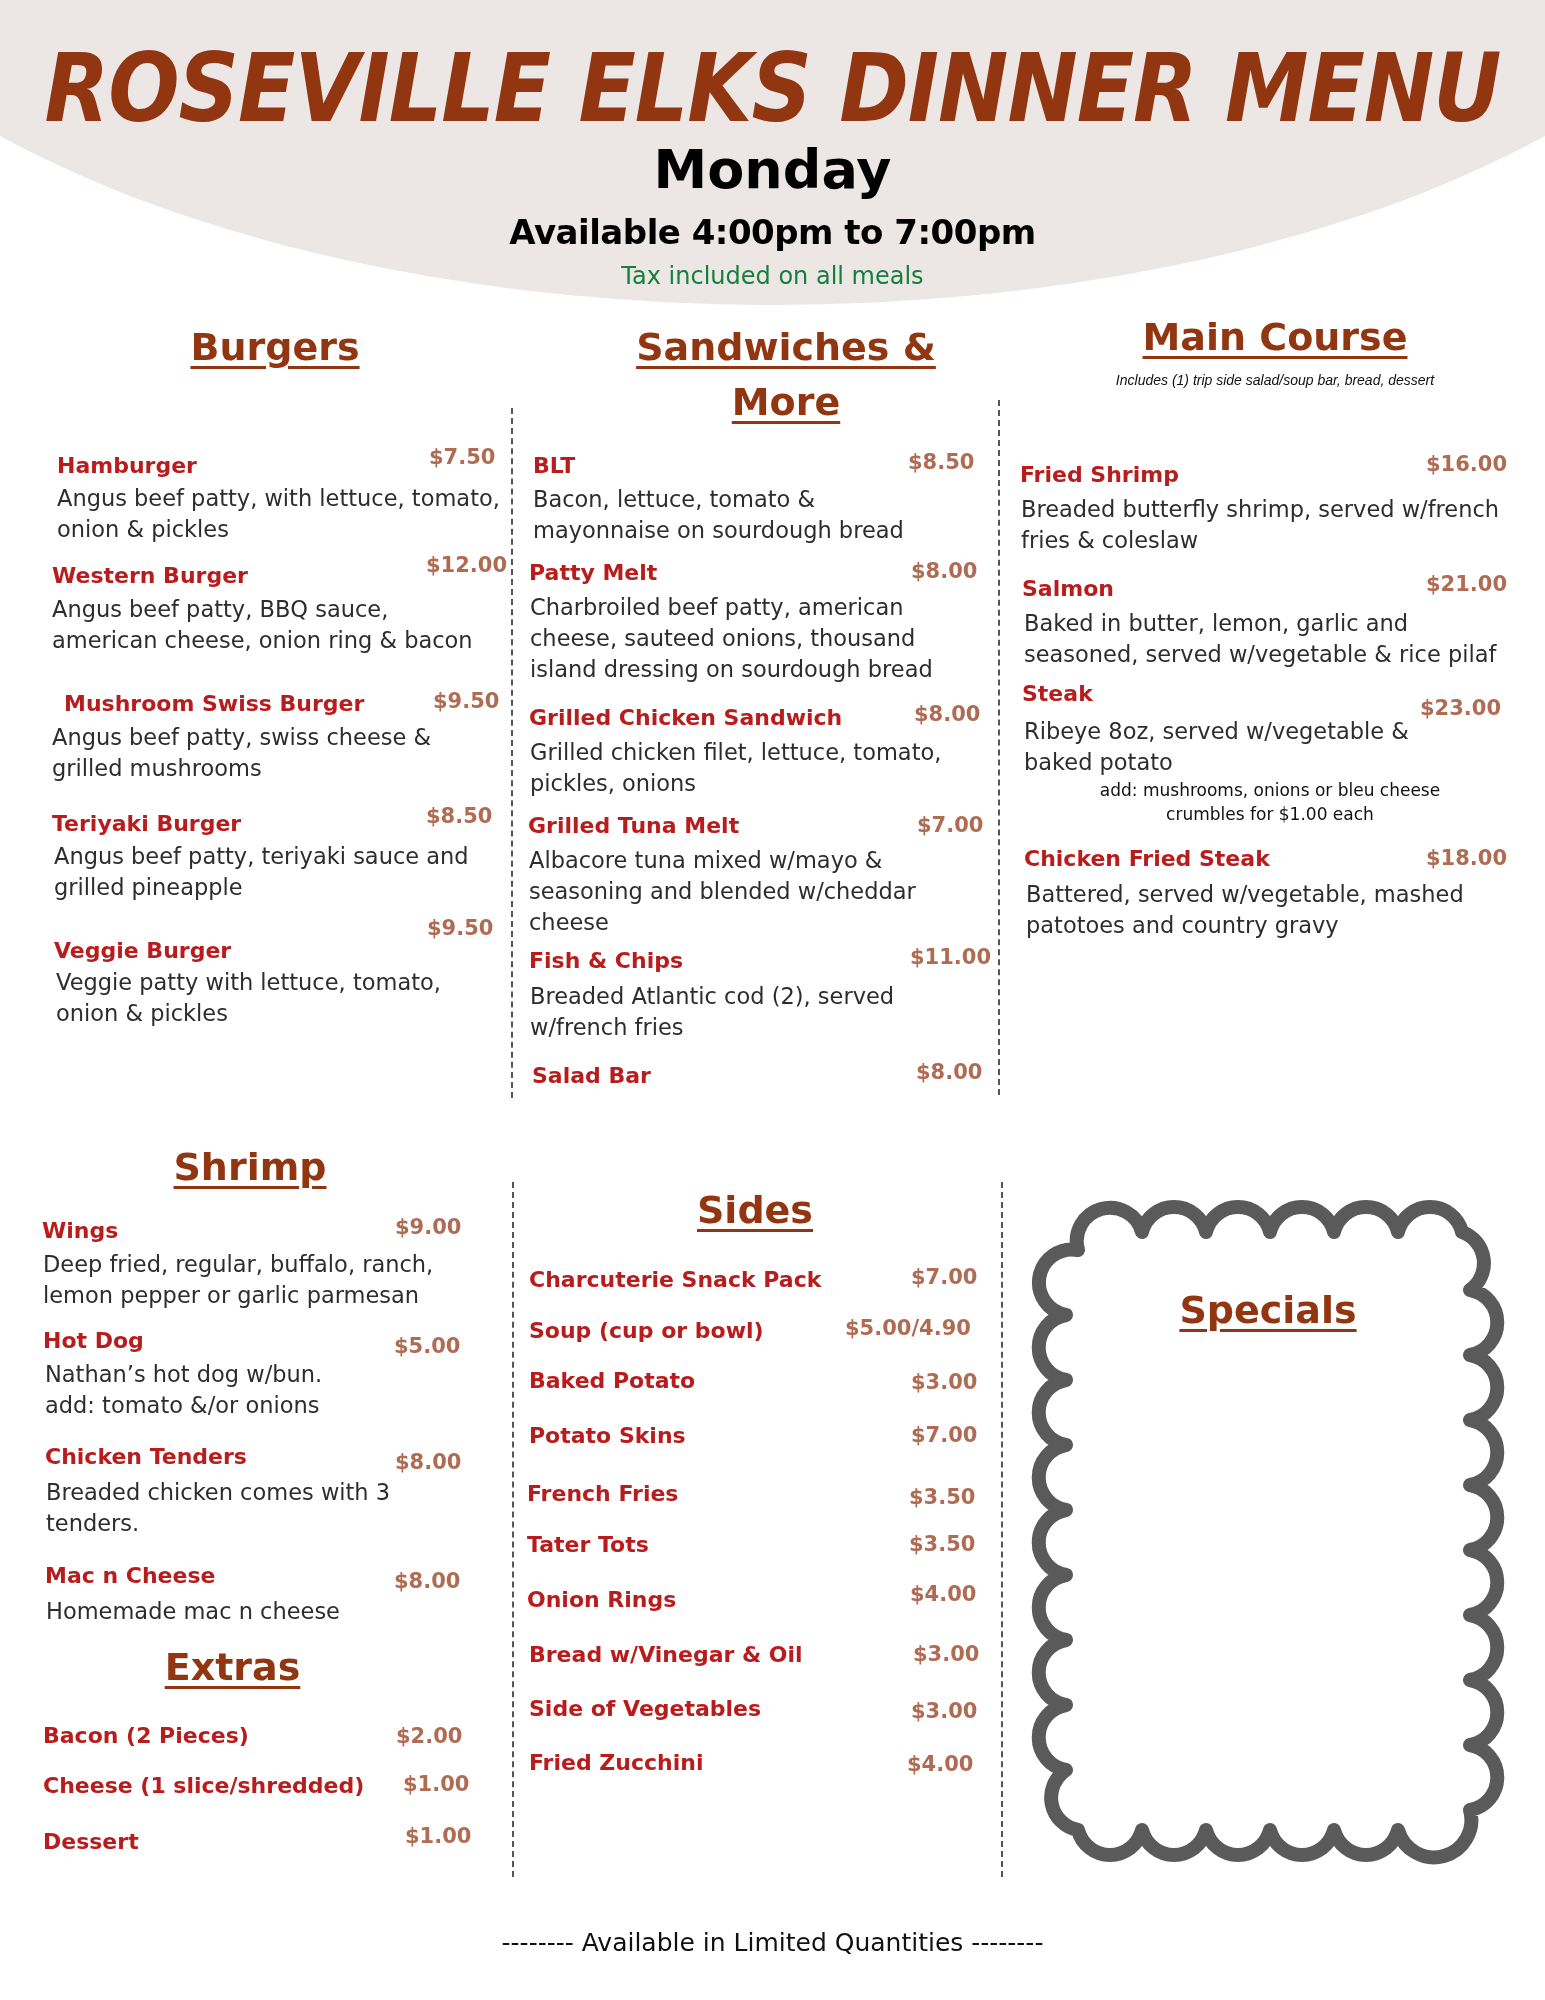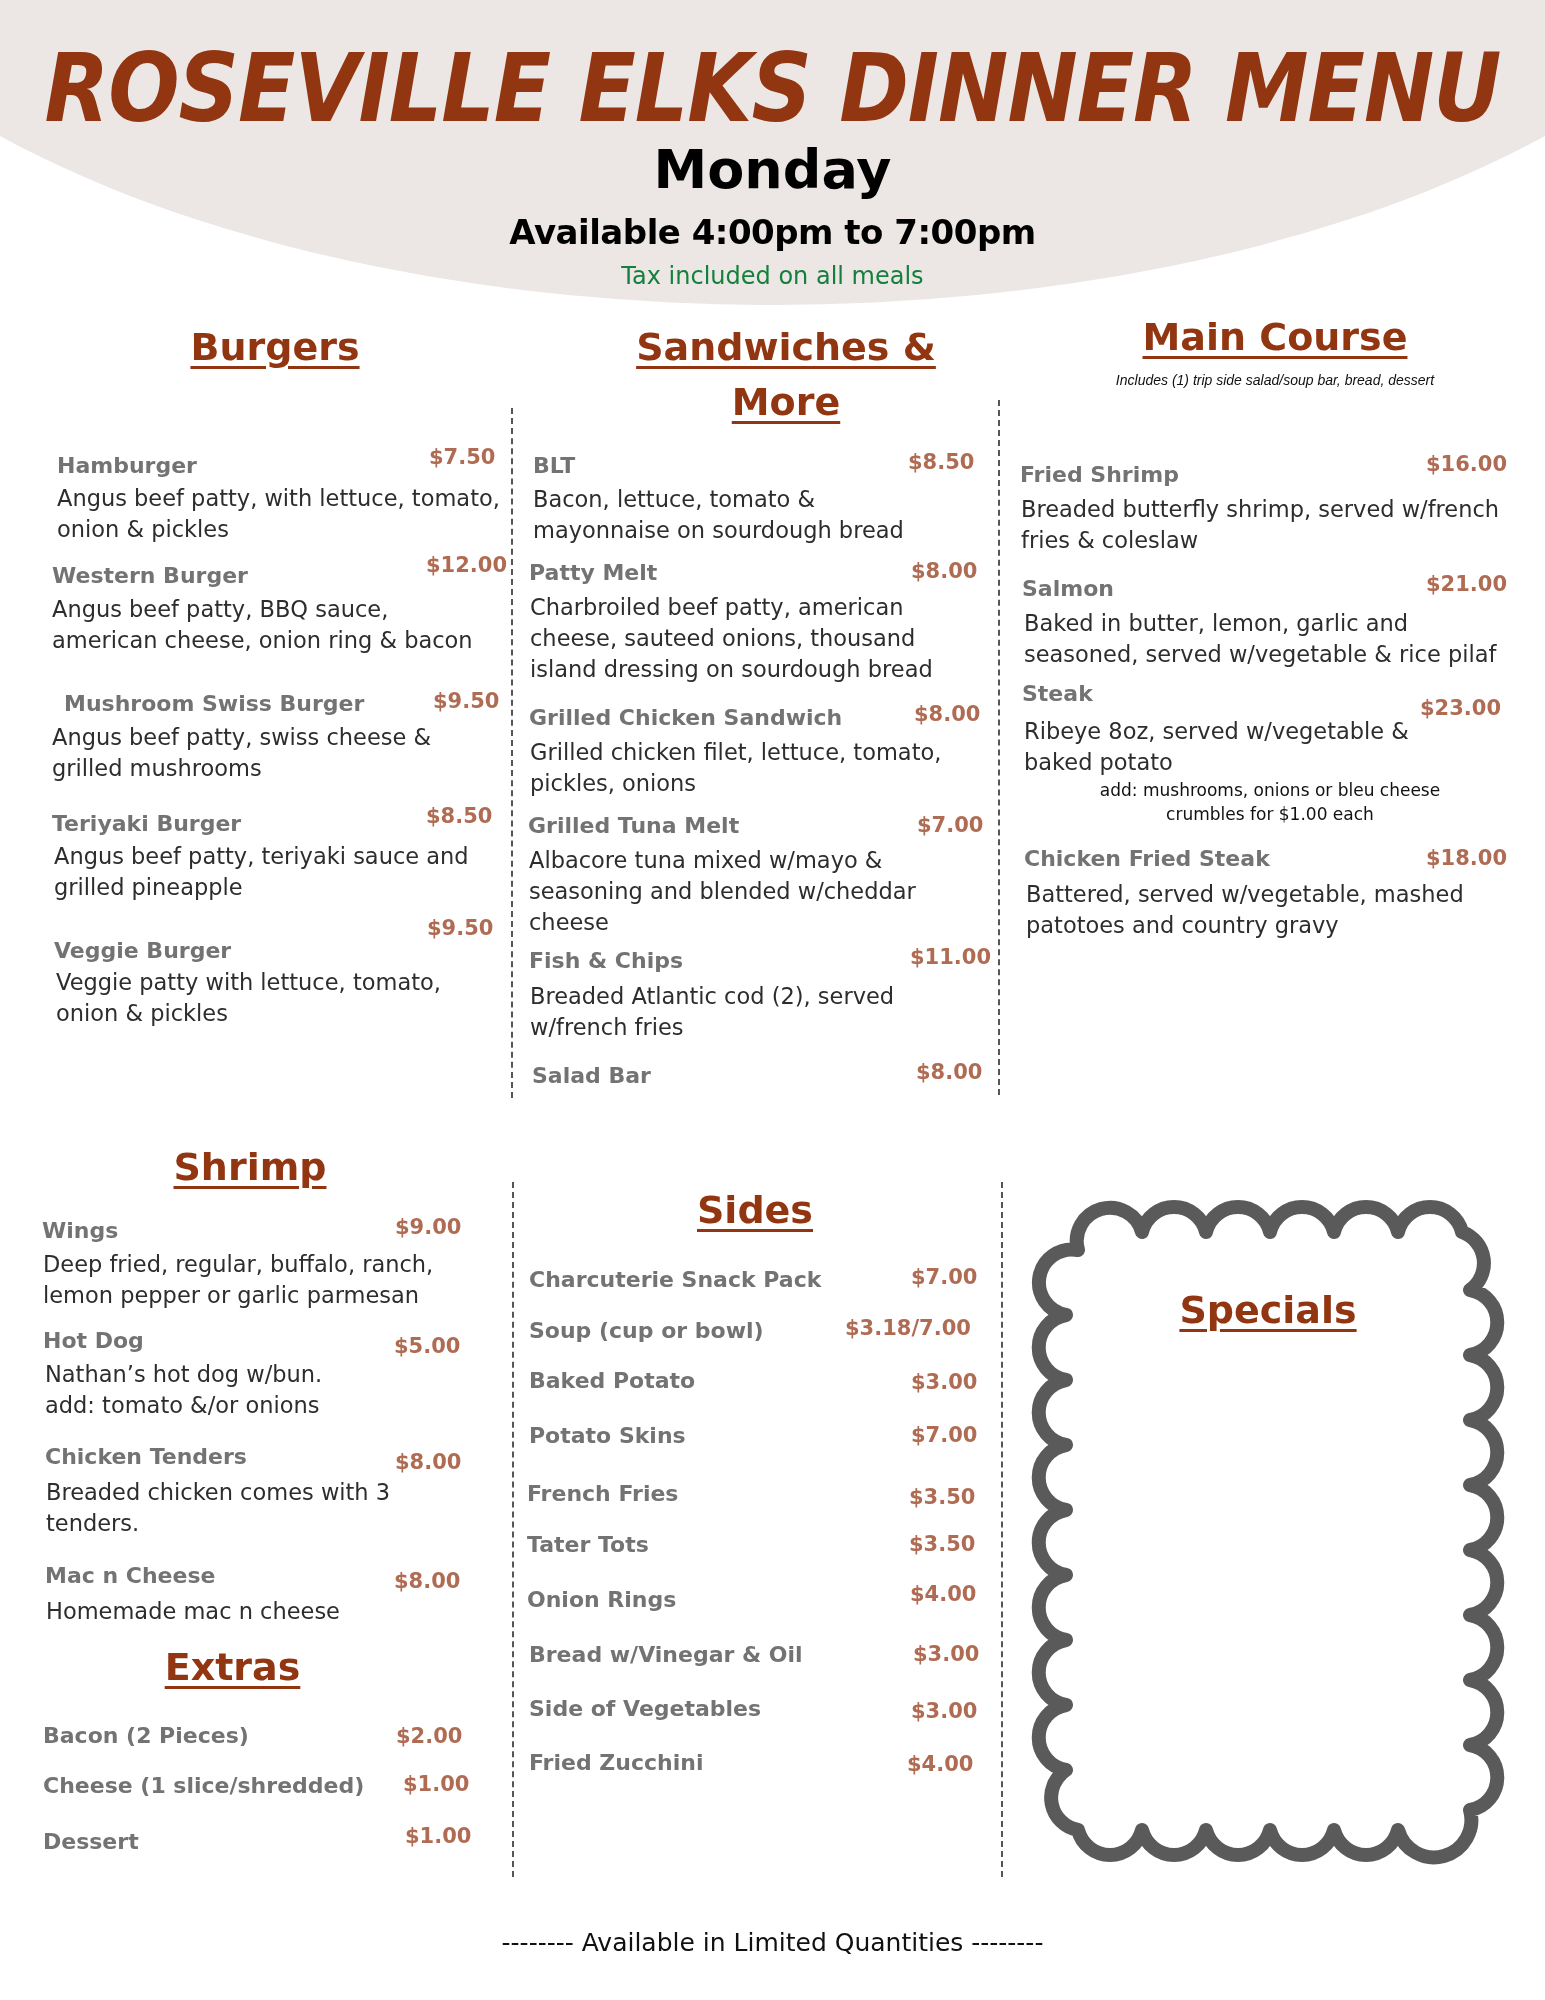--- a/index.html
+++ b/index.html
@@ -23,21 +23,21 @@
     .tax { position: absolute; left: 0; width: 1545px; top: 262px; font-size: 24px; color: #15803d; }
 
     .sec-title {
       position: absolute; text-align: center; font-weight: bold; color: #923511;
       font-size: 38px; text-decoration: underline; text-underline-offset: 6px; text-decoration-thickness: 3px;
       line-height: 1.45;
     }
     .sec-note { position: absolute; text-align: center; font-style: italic; font-size: 14px; color: #111; line-height: 1.45; font-family: "Liberation Sans", sans-serif; }
 
     .item { position: absolute; }
-    .iname { position: absolute; font-weight: bold; font-size: 22px; color: #737373; white-space: nowrap; }
+    .iname { position: absolute; font-weight: bold; font-size: 22px; color: #b91c1c; white-space: nowrap; }
     .iprice { position: absolute; font-weight: bold; font-size: 21px; color: #b06b53; white-space: nowrap; }
     .idesc { position: absolute; font-size: 22.5px; line-height: 31px; color: #2d2d2d; }
     .inote { position: absolute; font-size: 17px; line-height: 24px; color: #111; text-align: center; }
 
     .vdiv { position: absolute; width: 0; border-left: 2px dashed #555; }
 
     .specials-frame { position: absolute; left: 1028px; top: 1190px; width: 478px; height: 680px; }
     .footer { position: absolute; left: 0; width: 1545px; top: 1928px; text-align: center; font-size: 25px; color: #111; }
   </style>
 </head>
@@ -195,21 +195,21 @@
 </section>
 
 <section>
   <div class="sec-title" style="left:555px; width:400px; top:1183px;">Sides</div>
   <div class="item">
     <div class="iname" style="left:529px; top:1267px;">Charcuterie Snack Pack</div>
     <div class="iprice" style="left:911px; top:1265px;">$7.00</div>
   </div>
   <div class="item">
     <div class="iname" style="left:529px; top:1318px;">Soup (cup or bowl)</div>
-    <div class="iprice" style="left:845px; top:1316px;">$3.18/7.00</div>
+    <div class="iprice" style="left:845px; top:1316px;">$5.00/4.90</div>
   </div>
   <div class="item">
     <div class="iname" style="left:529px; top:1368px;">Baked Potato</div>
     <div class="iprice" style="left:911px; top:1370px;">$3.00</div>
   </div>
   <div class="item">
     <div class="iname" style="left:529px; top:1423px;">Potato Skins</div>
     <div class="iprice" style="left:911px; top:1423px;">$7.00</div>
   </div>
   <div class="item">

